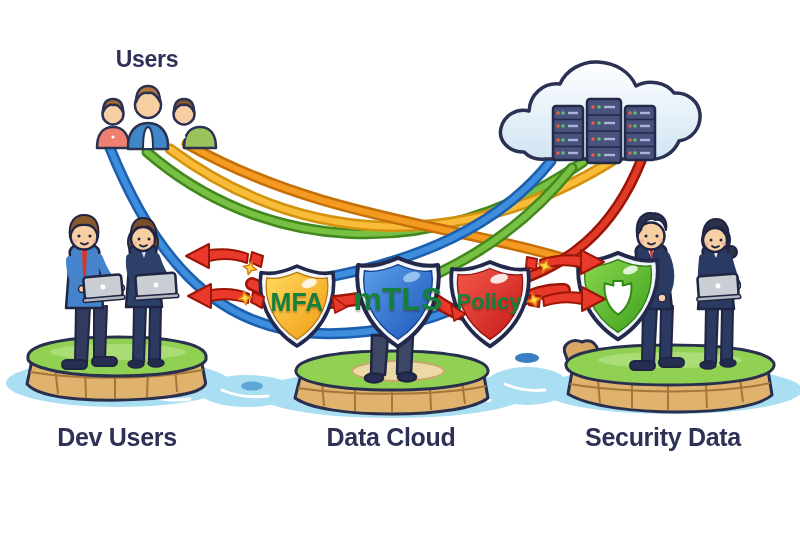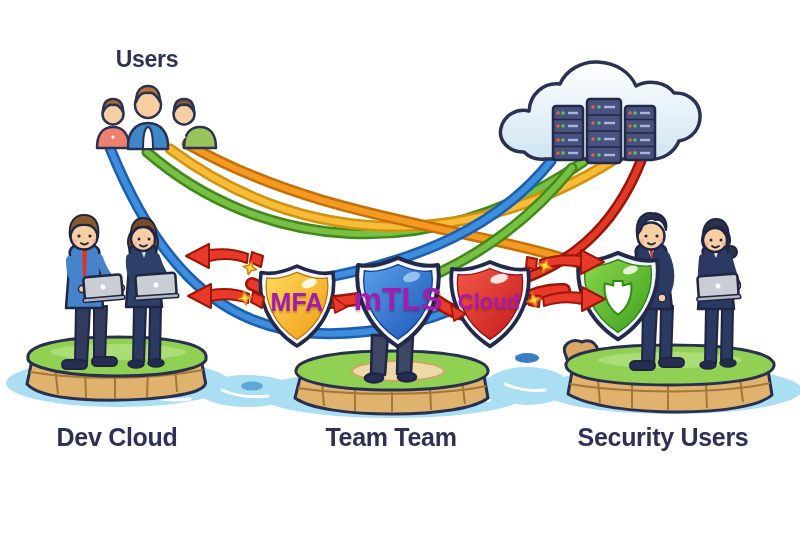--- a/index.html
+++ b/index.html
@@ -3,21 +3,21 @@
 <meta charset="utf-8">
 <style>
   html,body{margin:0;padding:0;background:#fff;}
   .stage{position:relative;width:800px;height:533px;background:#ffffff;overflow:hidden;
          font-family:"Liberation Sans",sans-serif;}
   .stage svg{position:absolute;left:0;top:0;}
   .lbl{position:absolute;transform:translate(-50%,-50%);font-weight:700;color:#2e3156;
        white-space:nowrap;letter-spacing:-0.3px;}
   .lbl-top{font-size:23px;}
   .lbl-team{font-size:25px;}
-  .shield-lbl{position:absolute;transform:translate(-50%,-50%);font-weight:700;color:#a21caf;
+  .shield-lbl{position:absolute;transform:translate(-50%,-50%);font-weight:700;color:#15803d;
        white-space:nowrap;text-shadow:0 2px 2px rgba(60,20,0,.three);text-shadow:0 2px 2px rgba(60,20,0,.3);}
   .lbl-mfa{font-size:25px;left:297px;top:302px;}
   .lbl-mtls{font-size:32px;left:398px;top:299px;}
   .lbl-policy{font-size:22px;left:489px;top:302px;}
   .pos-users{left:147px;top:59px;}
   .pos-cloud{left:600px;top:57px;}
   .pos-dev{left:117px;top:437px;}
   .pos-data{left:391px;top:437px;}
   .pos-security{left:663px;top:437px;}
 </style>
@@ -389,21 +389,21 @@
 
   <g fill="#ffd94a" stroke="#e07b10" stroke-width="1.5" stroke-linejoin="round">
     <path transform="translate(250,268) rotate(15)" d="M0 -7 L2 -2 L7 0 L2 2 L0 7 L-2 2 L-7 0 L-2 -2 Z"></path>
     <path transform="translate(245,298) rotate(-10)" d="M0 -7 L2 -2 L7 0 L2 2 L0 7 L-2 2 L-7 0 L-2 -2 Z"></path>
     <path transform="translate(545,266) rotate(20)" d="M0 -7 L2 -2 L7 0 L2 2 L0 7 L-2 2 L-7 0 L-2 -2 Z"></path>
     <path transform="translate(534,300) rotate(-15)" d="M0 -7 L2 -2 L7 0 L2 2 L0 7 L-2 2 L-7 0 L-2 -2 Z"></path>
   </g>
 </svg>
 
 <div class="lbl lbl-top pos-users">Users</div>
-<div class="lbl lbl-team pos-dev">Dev Cloud</div>
-<div class="lbl lbl-team pos-data">Team Team</div>
-<div class="lbl lbl-team pos-security">Security Users</div>
+<div class="lbl lbl-team pos-dev">Dev Users</div>
+<div class="lbl lbl-team pos-data">Data Cloud</div>
+<div class="lbl lbl-team pos-security">Security Data</div>
 
 <div class="shield-lbl lbl-mfa">MFA</div>
 <div class="shield-lbl lbl-mtls">mTLS</div>
-<div class="shield-lbl lbl-policy">Cloud</div>
+<div class="shield-lbl lbl-policy">Policy</div>
 
 </div>
 
 </body></html>

